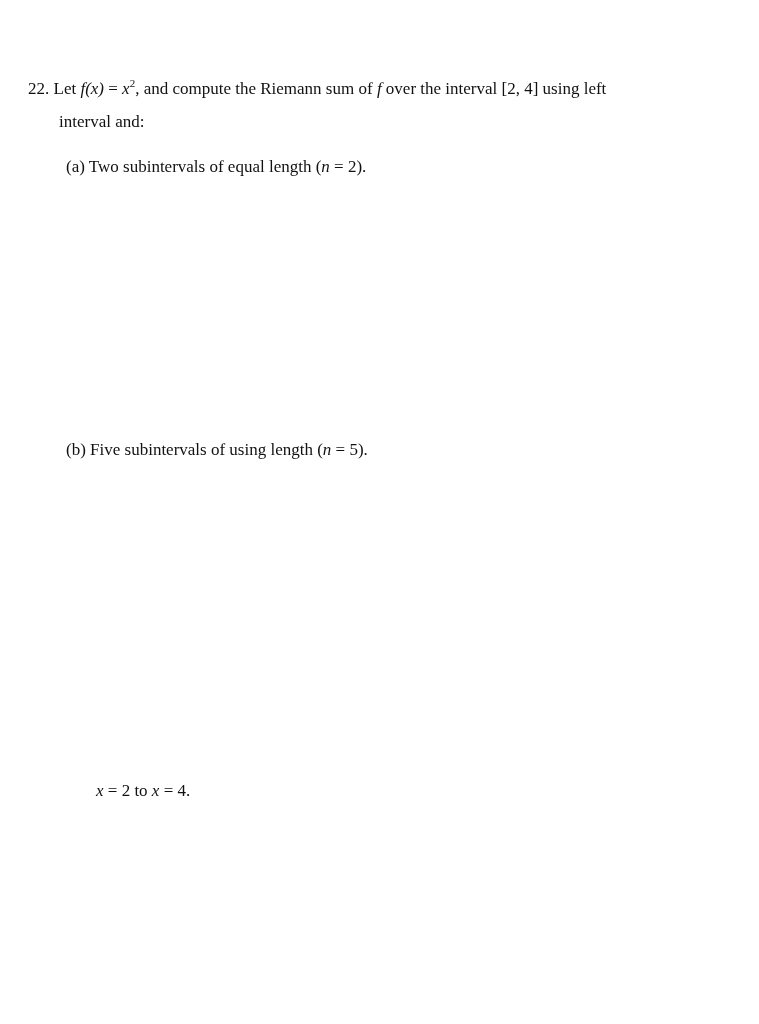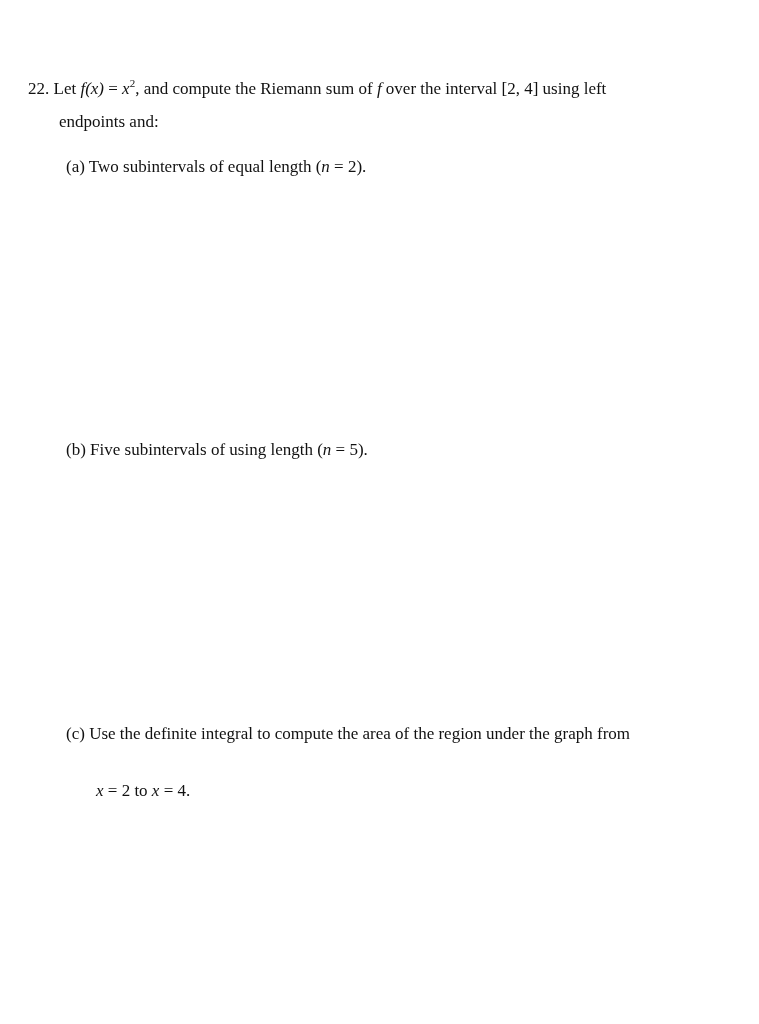--- a/index.html
+++ b/index.html
@@ -20,34 +20,30 @@
 </head>
 <body>
 
 <div class="page">
 
   <div class="line" style="left:28px; top:79px;">
     <span>22.</span>
     <span>Let </span><span class="m">f(x)</span><span> = </span><span class="m">x</span><sup>2</sup><span>, and compute the Riemann sum of </span><span class="m">f</span><span> over the interval [2, 4] using left</span>
   </div>
 
-  <div class="line" style="left:59px; top:112px;">endpoints and:</div>
+  <div class="line" style="left:59px; top:112px;">interval and:</div>
 
   <div class="line" style="left:66px; top:157px;text-align:right;">
     <span>(a)</span>
     <span>Two subintervals of equal length (</span><span class="m">n</span><span> = 2).</span>
   </div>
 
   <div class="line" style="left:66px; top:440px;">
     <span>(b)</span>
     <span>Five subintervals of using length (</span><span class="m">n</span><span> = 5).</span>
   </div>
 
-  <div class="line" style="left:66px; top:724px;">
-    <span>(c)</span>
-    <span>Use the definite integral to compute the area of the region under the graph from</span>
-  </div>
 
   <div class="line" style="left:96px; top:757px;margin-top:24px;">
     <span class="m">x</span><span> = 2 to </span><span class="m">x</span><span> = 4.</span>
   </div>
 
 </div>
 
 </body></html>

